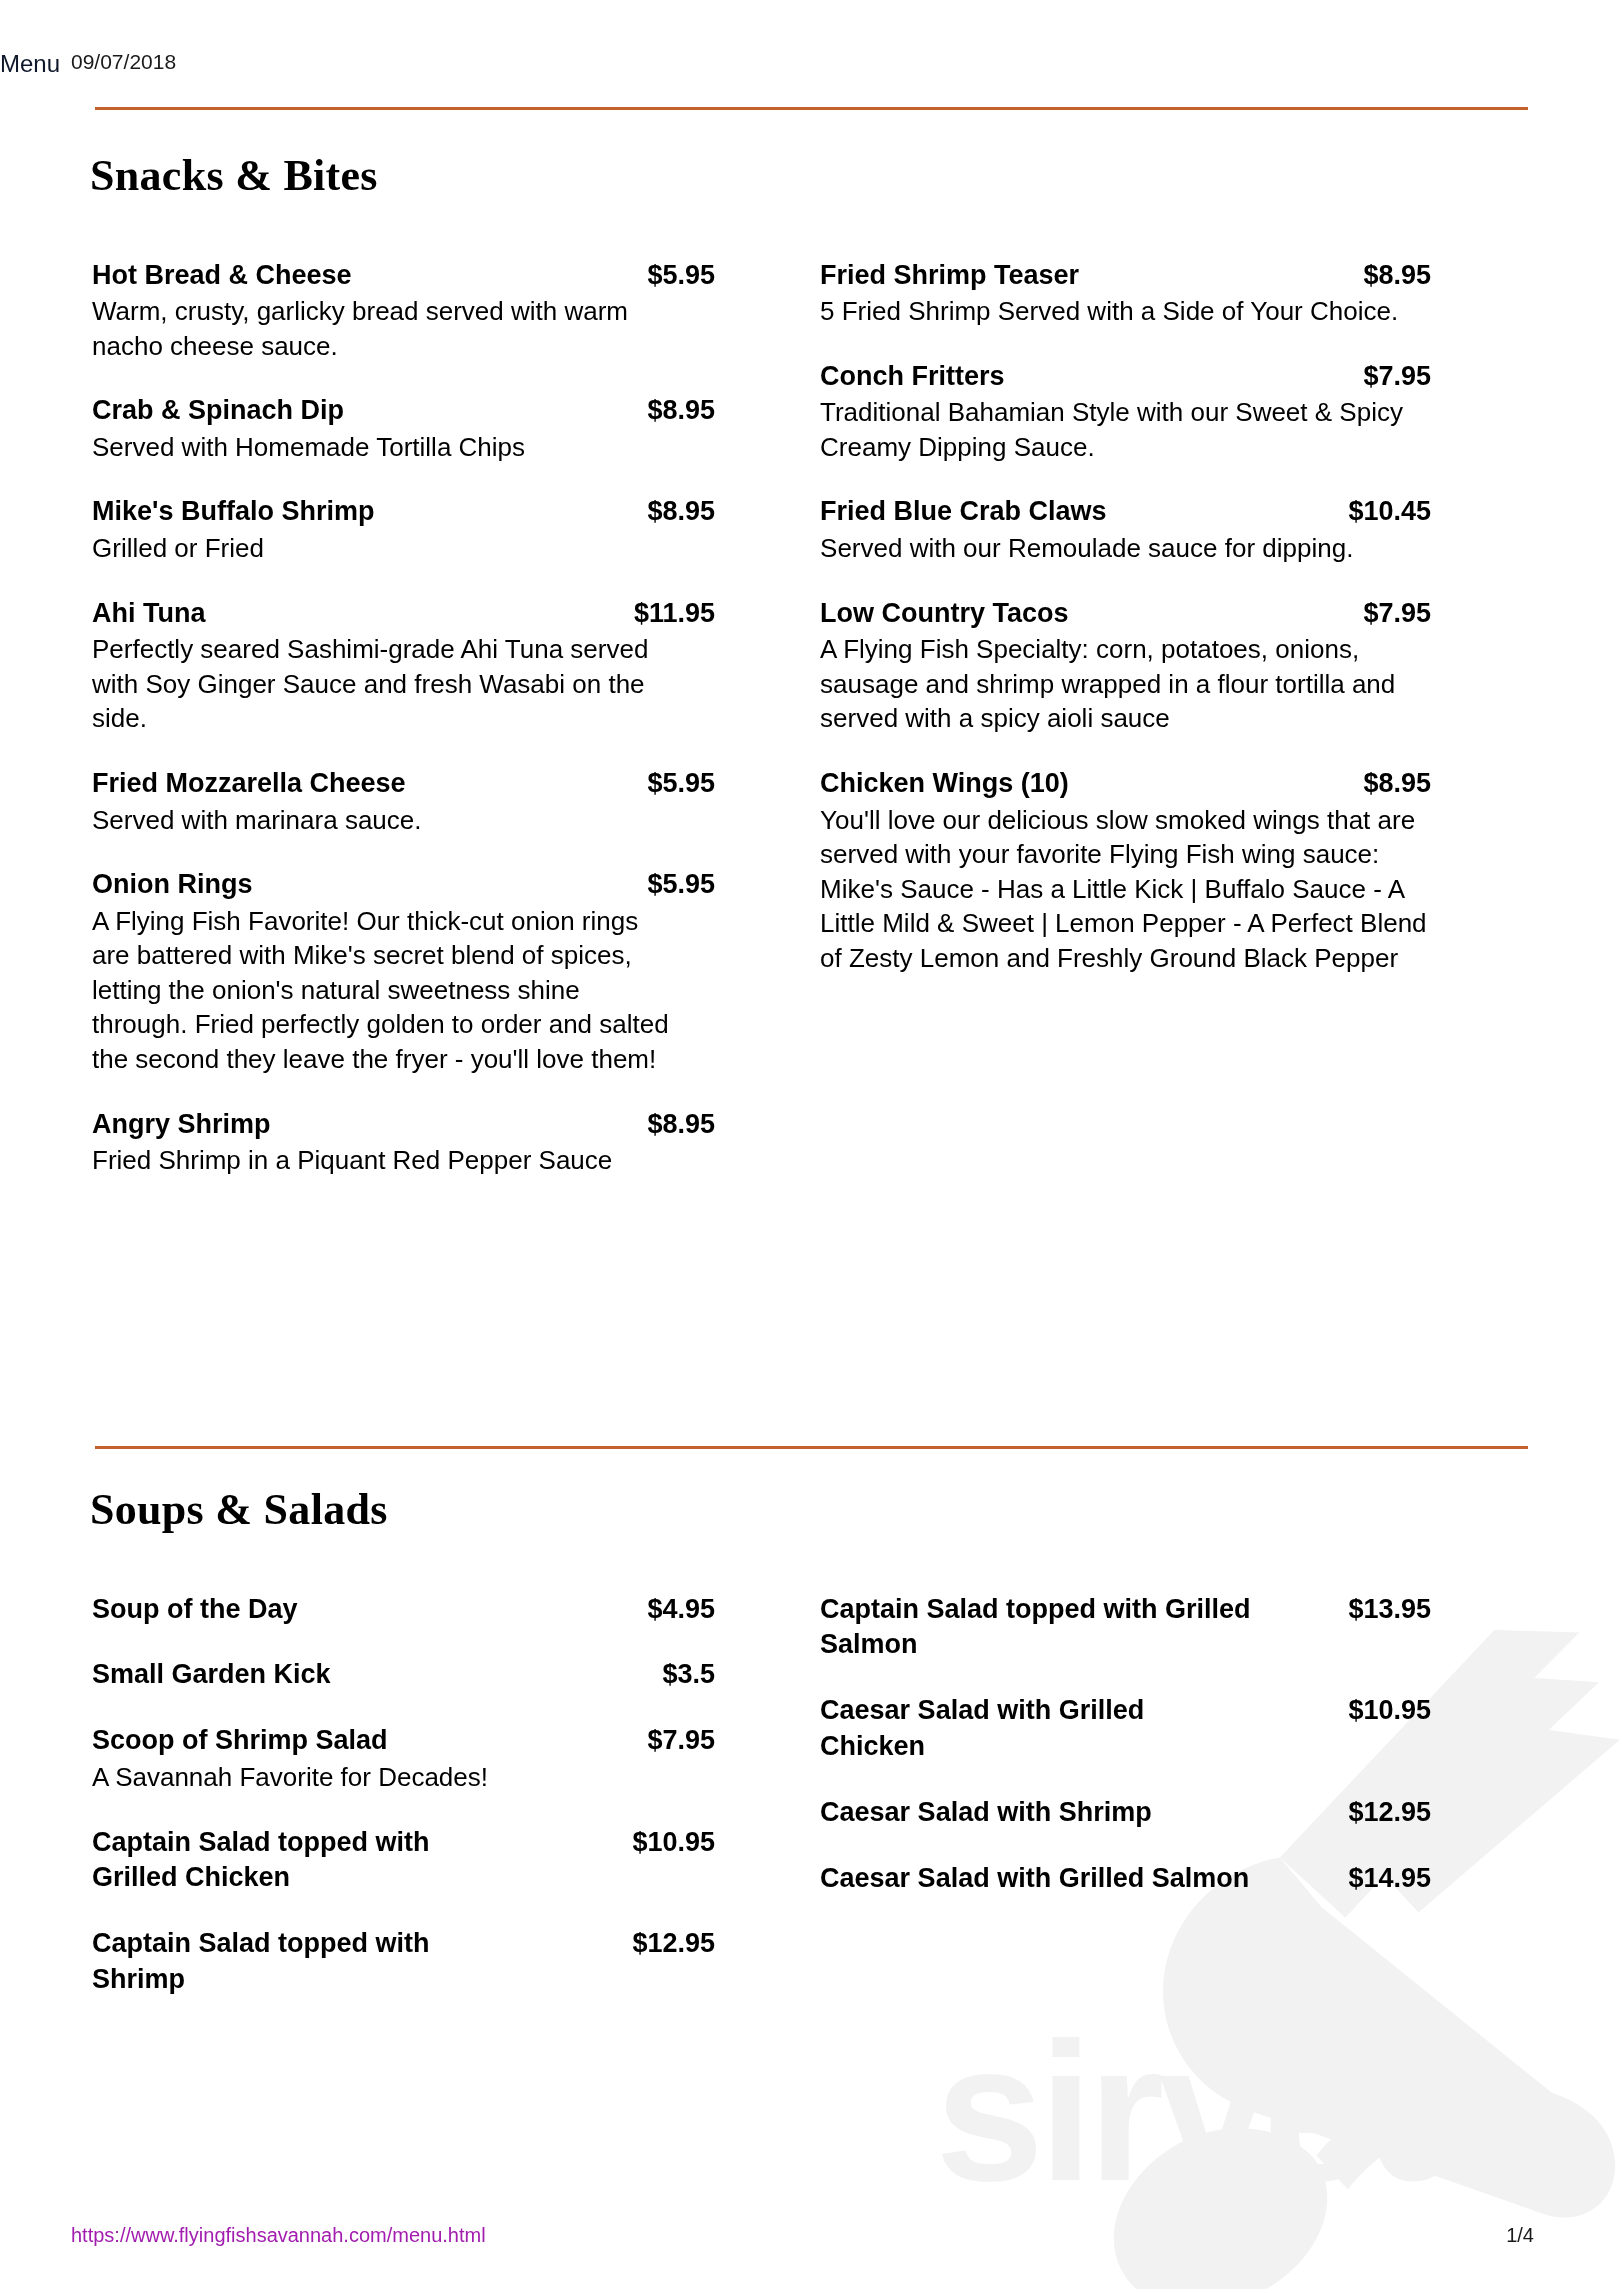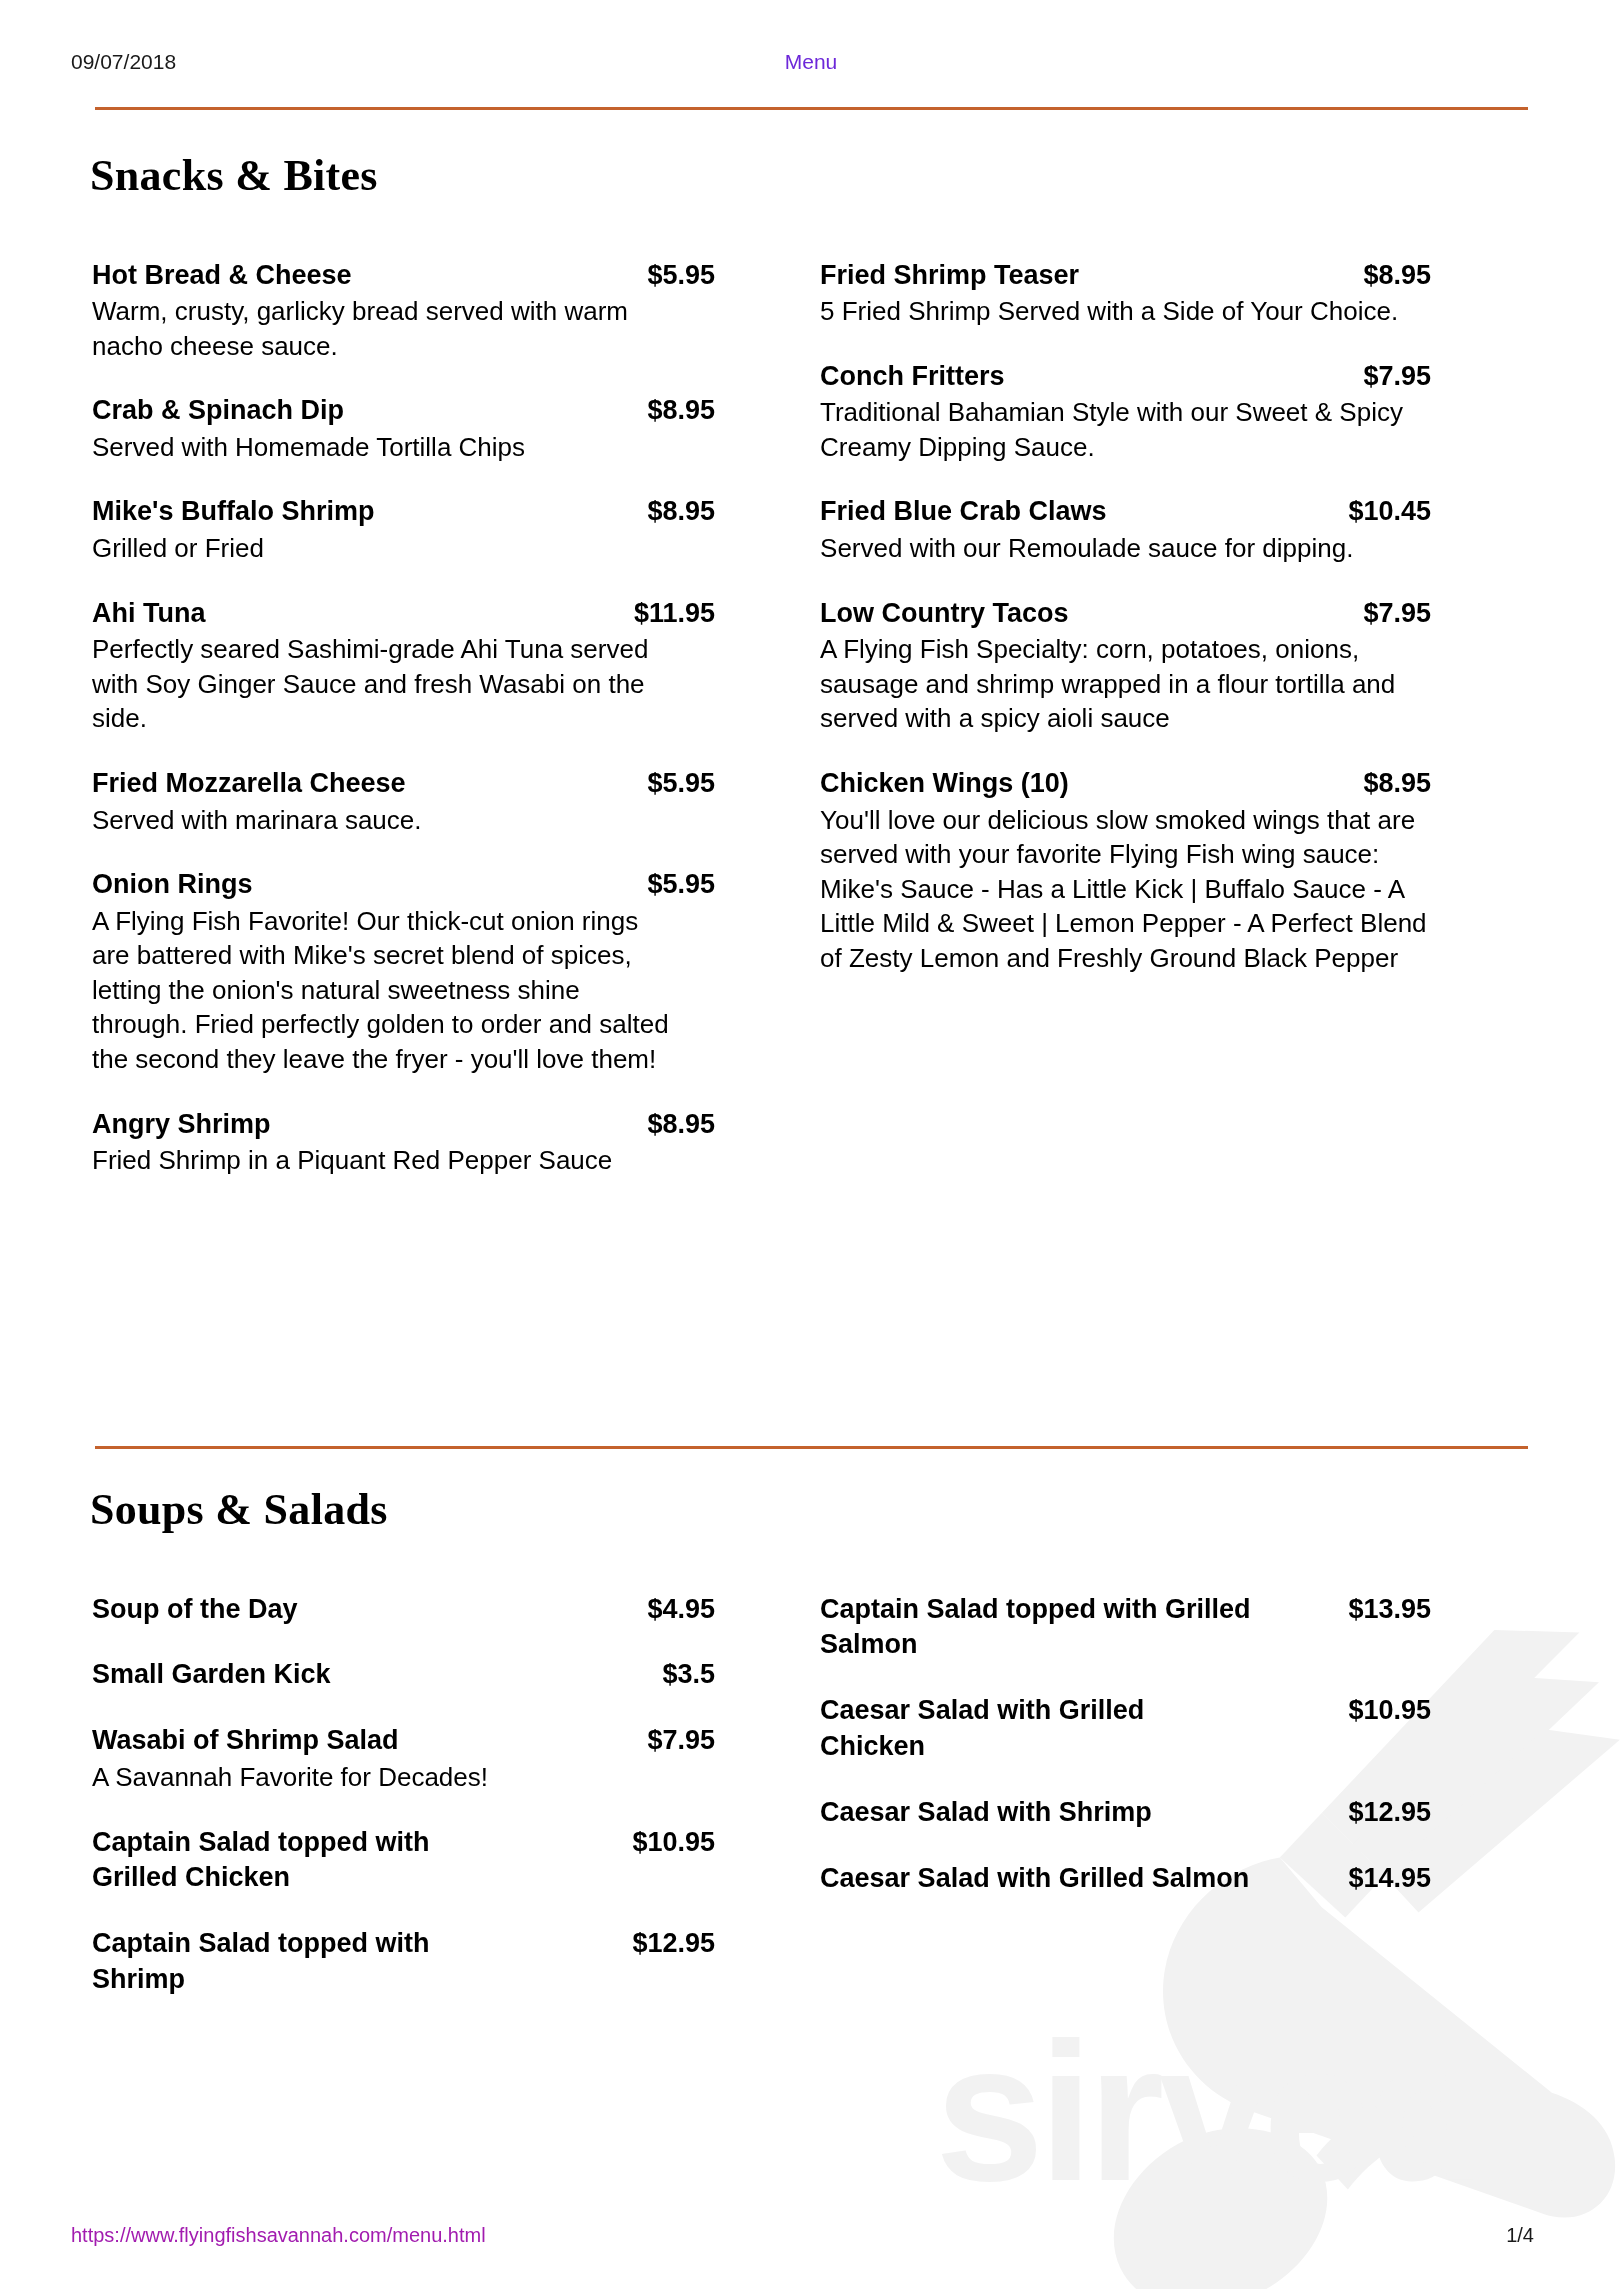--- a/index.html
+++ b/index.html
@@ -56,23 +56,22 @@
     left: 71px;
     top: 0;
     font-size: 21px;
     color: #1a1a1a;
   }
   .pg-header .doc-title {
     position: absolute;
     left: 0;
     top: 0;
     width: 1622px;
-    text-align: center;
-    font-size: 21px;
-    color: #6d28d9;
+    font-size: 24px;
+    color: #0f172a;
   }
   .pg-footer {
     position: absolute;
     left: 0;
     top: 2224px;
     width: 1622px;
     height: 26px;
     z-index: 2;
   }
   .pg-footer .url {
@@ -341,21 +340,21 @@
         <div class="item">
           <div class="item-head">
             <span class="item-name">Small Garden Kick</span>
             <span class="item-price">$3.5</span>
           </div>
 
         </div>
 
         <div class="item">
           <div class="item-head">
-            <span class="item-name">Wasabi of Shrimp Salad</span>
+            <span class="item-name">Scoop of Shrimp Salad</span>
             <span class="item-price">$7.95</span>
           </div>
           <div class="item-desc">A Savannah Favorite for Decades!</div>
         </div>
 
         <div class="item">
           <div class="item-head">
             <span class="item-name">Captain Salad topped with Grilled Chicken</span>
             <span class="item-price">$10.95</span>
           </div>

